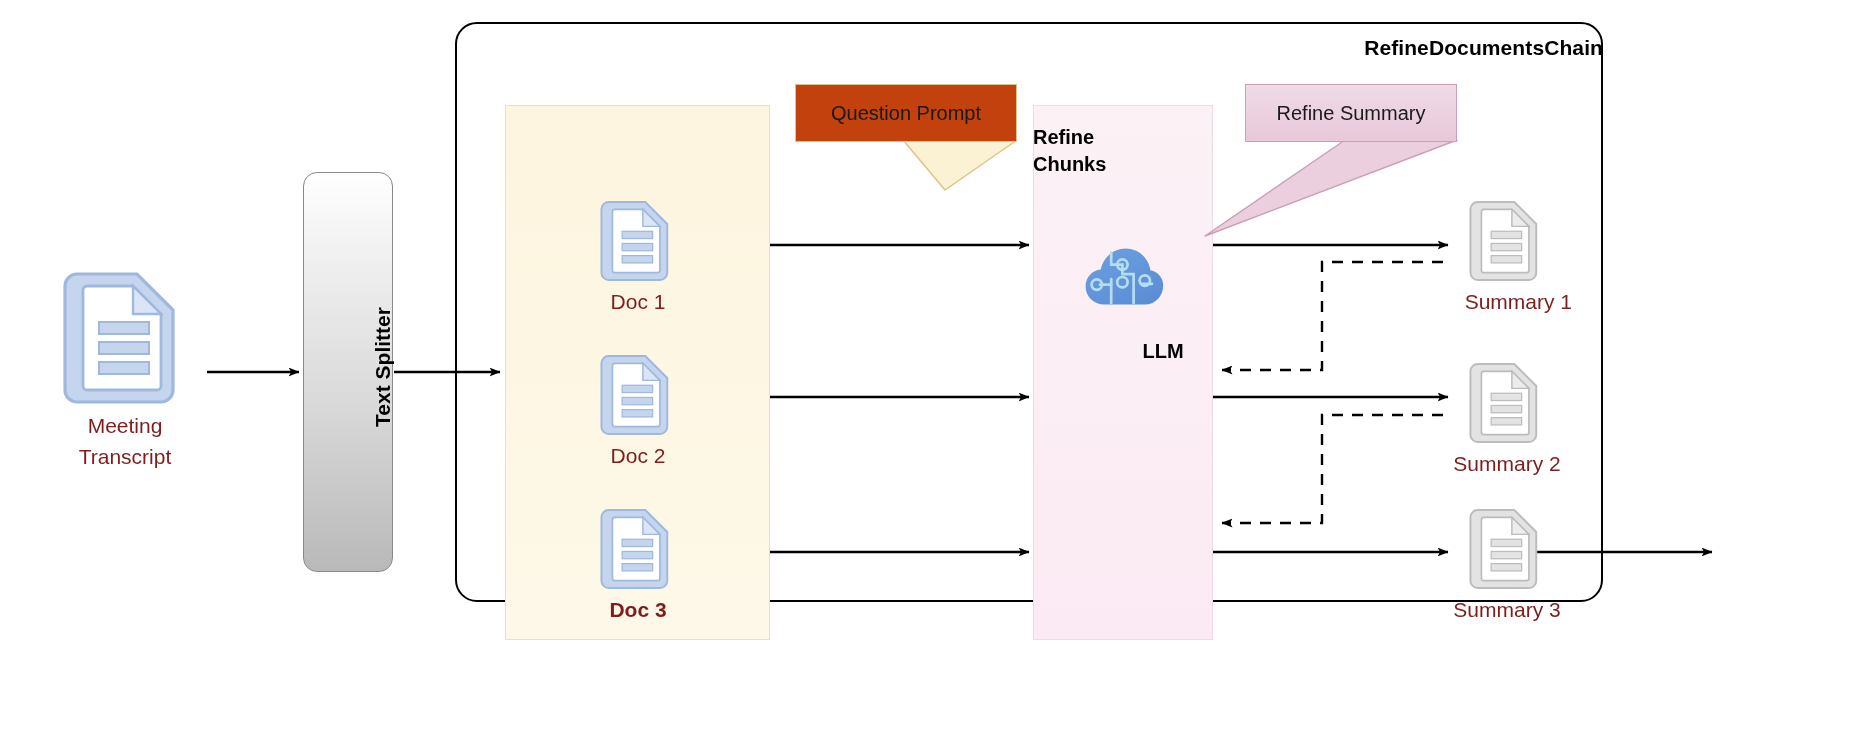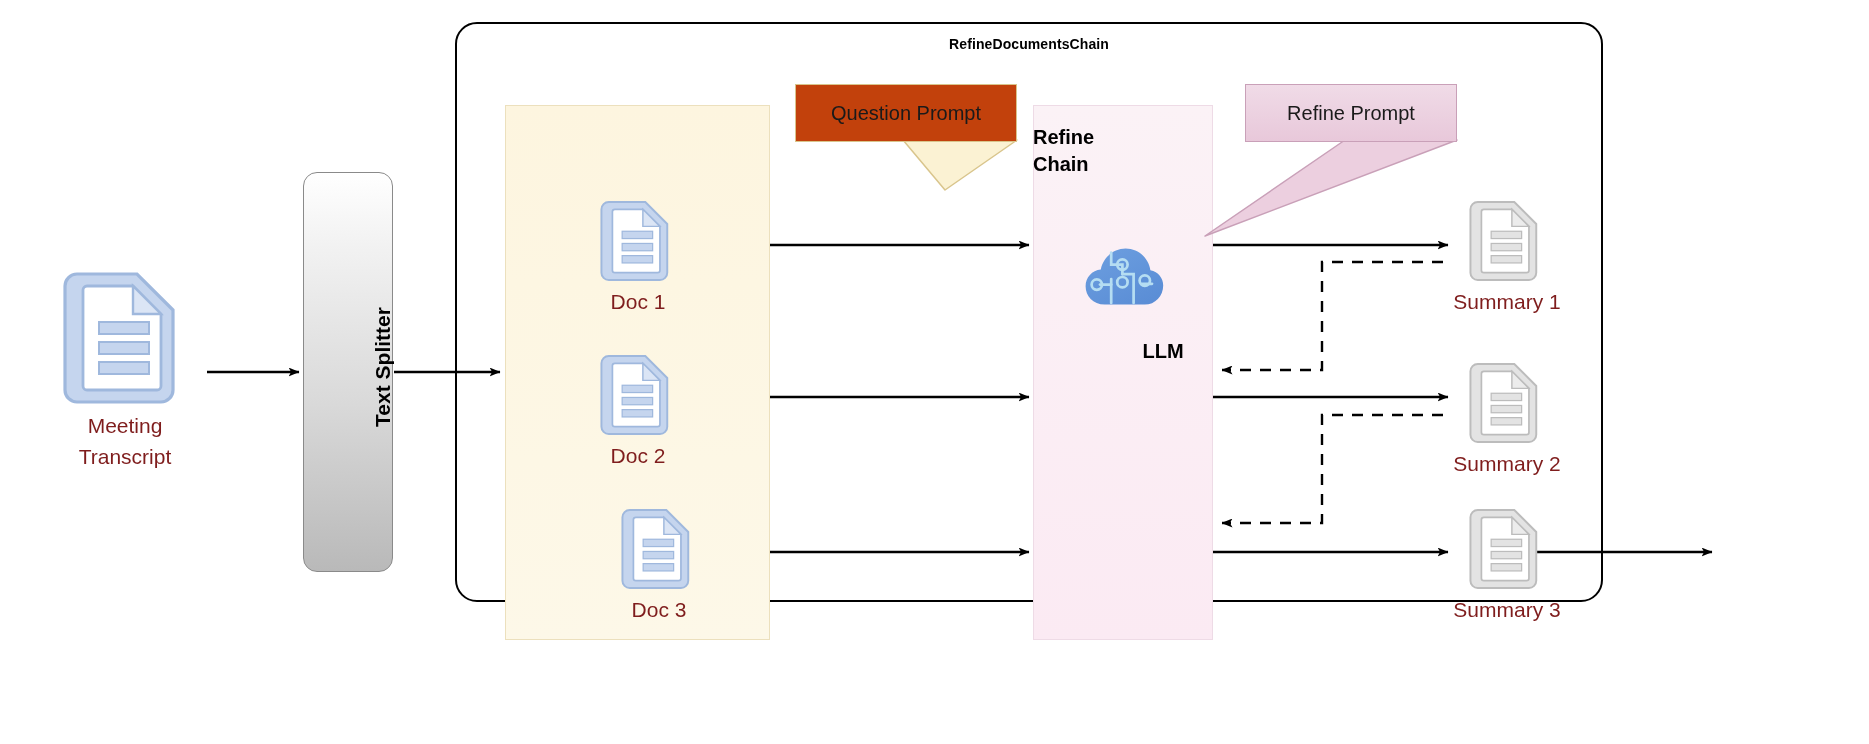--- a/index.html
+++ b/index.html
@@ -29,22 +29,22 @@
     height: 580px;
     border: 2.5px solid #000000;
     border-radius: 22px;
     box-sizing: border-box;
     background: transparent;
   }
   #chain-title {
     left: 455px;
     top: 36px;
     width: 1148px;
-    text-align: center;
-    font-size: 14px;
+    text-align: right;
+    font-size: 21px;
     font-weight: bold;
     letter-spacing: 0.1px;
   }
 
   
   #doc-chunks-panel {
     left: 505px;
     top: 105px;
     width: 265px;
     height: 535px;
@@ -242,21 +242,21 @@
       <path d="M8 3 h30 l18 18 v40 a6 6 0 0 1 -6 6 h-42 a6 6 0 0 1 -6 -6 v-52 a6 6 0 0 1 6 -6 z" fill="#c5d5ee" stroke="#9fb8dd" stroke-width="1.6"></path>
       <path d="M13 9 h23 l14 14 v36 a2 2 0 0 1 -2 2 h-35 a2 2 0 0 1 -2 -2 v-48 a2 2 0 0 1 2 -2 z" fill="#ffffff" stroke="#9fb8dd" stroke-width="1.4"></path>
       <path d="M36 9 l14 14 h-14 z" fill="#dbe5f5" stroke="#9fb8dd" stroke-width="1.2"></path>
       <rect x="19" y="27" width="25" height="6" fill="#c5d5ee" stroke="#9fb8dd" stroke-width="1"></rect>
       <rect x="19" y="37" width="25" height="6" fill="#c5d5ee" stroke="#9fb8dd" stroke-width="1"></rect>
       <rect x="19" y="47" width="25" height="6" fill="#c5d5ee" stroke="#9fb8dd" stroke-width="1"></rect>
     </svg>
     <div class="node-label">Doc 2</div>
   </div>
 
-  <div class="node" style="left:594px; top:506px; width:130px;">
+  <div class="node" style="left:573px; top:506px; width:130px;font-weight:bold;">
     <svg class="docicon" width="78" height="86" viewBox="0 0 64 70">
       <path d="M8 3 h30 l18 18 v40 a6 6 0 0 1 -6 6 h-42 a6 6 0 0 1 -6 -6 v-52 a6 6 0 0 1 6 -6 z" fill="#c5d5ee" stroke="#9fb8dd" stroke-width="1.6"></path>
       <path d="M13 9 h23 l14 14 v36 a2 2 0 0 1 -2 2 h-35 a2 2 0 0 1 -2 -2 v-48 a2 2 0 0 1 2 -2 z" fill="#ffffff" stroke="#9fb8dd" stroke-width="1.4"></path>
       <path d="M36 9 l14 14 h-14 z" fill="#dbe5f5" stroke="#9fb8dd" stroke-width="1.2"></path>
       <rect x="19" y="27" width="25" height="6" fill="#c5d5ee" stroke="#9fb8dd" stroke-width="1"></rect>
       <rect x="19" y="37" width="25" height="6" fill="#c5d5ee" stroke="#9fb8dd" stroke-width="1"></rect>
       <rect x="19" y="47" width="25" height="6" fill="#c5d5ee" stroke="#9fb8dd" stroke-width="1"></rect>
     </svg>
     <div class="node-label">Doc 3</div>
   </div>
@@ -264,21 +264,21 @@
   <svg class="abs callout-tail" style="left:795px; top:138px; width:230px; height:80px;" viewBox="0 0 230 80">
     <path d="M108 2 L222 2 L150 52 Z" fill="#fbf2d3" stroke="#d9c58c" stroke-width="1.5" stroke-linejoin="round"></path>
   </svg>
   <div id="question-prompt-box" class="callout-box">
     <span>Question Prompt</span>
   </div>
 
   <div id="refine-chain-panel" class="abs"></div>
   <div id="refine-chain-title" class="abs">
     <div>Refine</div>
-    <div>Chain</div>
+    <div>Chunks</div>
   </div>
 
   <svg id="llm-icon" class="abs" viewBox="0 0 100 86">
     <defs>
       <linearGradient id="cg" x1="0" y1="0" x2="0.7" y2="1">
         <stop offset="0%" stop-color="#6d9fe0"></stop>
         <stop offset="100%" stop-color="#5b8ed6"></stop>
       </linearGradient>
     </defs>
     <path d="M26 80 C11 80 2 69 2 57 C2 46 10 37 21 36 C24 21 37 10 52 10 C68 10 81 22 83 37 C93 39 99 47 99 56 C99 69 89 80 76 80 Z" fill="url(#cg)"></path>
@@ -295,24 +295,24 @@
       <circle cx="16" cy="55" r="6.5"></circle>
       <circle cx="76" cy="50" r="6.5"></circle>
     </g>
   </svg>
   <div id="llm-label" class="abs">LLM</div>
 
   <svg class="abs callout-tail" style="left:1185px; top:138px; width:290px; height:110px;" viewBox="0 0 290 110">
     <path d="M160 2 L272 2 L20 98 Z" fill="#eccfdf" stroke="#c9a0b8" stroke-width="1.5" stroke-linejoin="round"></path>
   </svg>
   <div id="refine-prompt-box" class="callout-box">
-    <span>Refine Prompt</span>
-  </div>
-
-  <div class="node" style="left:1442px; top:198px; width:130px;">
+    <span>Refine Summary</span>
+  </div>
+
+  <div class="node" style="left:1442px; top:198px; width:130px;text-align:right;">
     <svg class="docicon" width="78" height="86" viewBox="0 0 64 70">
       <path d="M8 3 h30 l18 18 v40 a6 6 0 0 1 -6 6 h-42 a6 6 0 0 1 -6 -6 v-52 a6 6 0 0 1 6 -6 z" fill="#e3e3e3" stroke="#bcbcbc" stroke-width="1.6"></path>
       <path d="M13 9 h23 l14 14 v36 a2 2 0 0 1 -2 2 h-35 a2 2 0 0 1 -2 -2 v-48 a2 2 0 0 1 2 -2 z" fill="#ffffff" stroke="#bcbcbc" stroke-width="1.4"></path>
       <path d="M36 9 l14 14 h-14 z" fill="#ececec" stroke="#bcbcbc" stroke-width="1.2"></path>
       <rect x="19" y="27" width="25" height="6" fill="#e3e3e3" stroke="#bcbcbc" stroke-width="1"></rect>
       <rect x="19" y="37" width="25" height="6" fill="#e3e3e3" stroke="#bcbcbc" stroke-width="1"></rect>
       <rect x="19" y="47" width="25" height="6" fill="#e3e3e3" stroke="#bcbcbc" stroke-width="1"></rect>
     </svg>
     <div class="node-label">Summary 1</div>
   </div>

